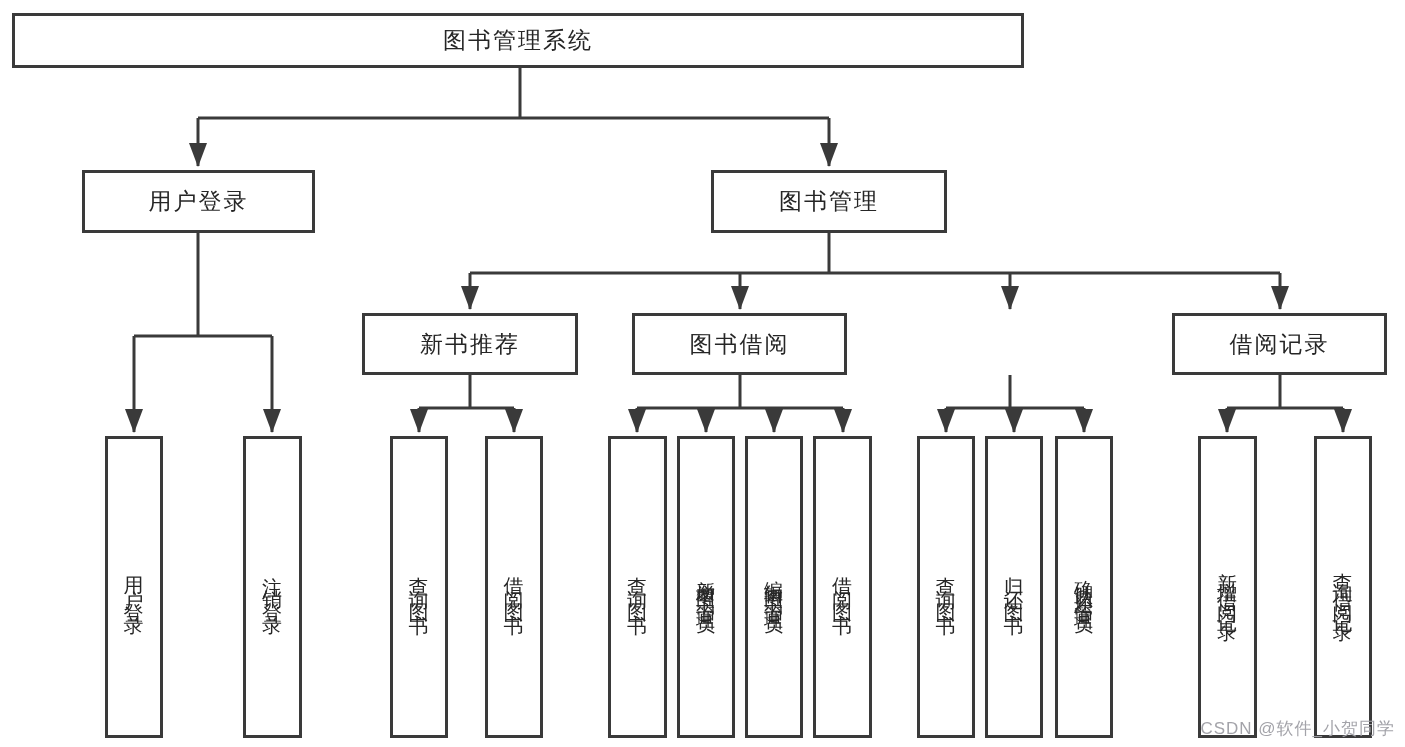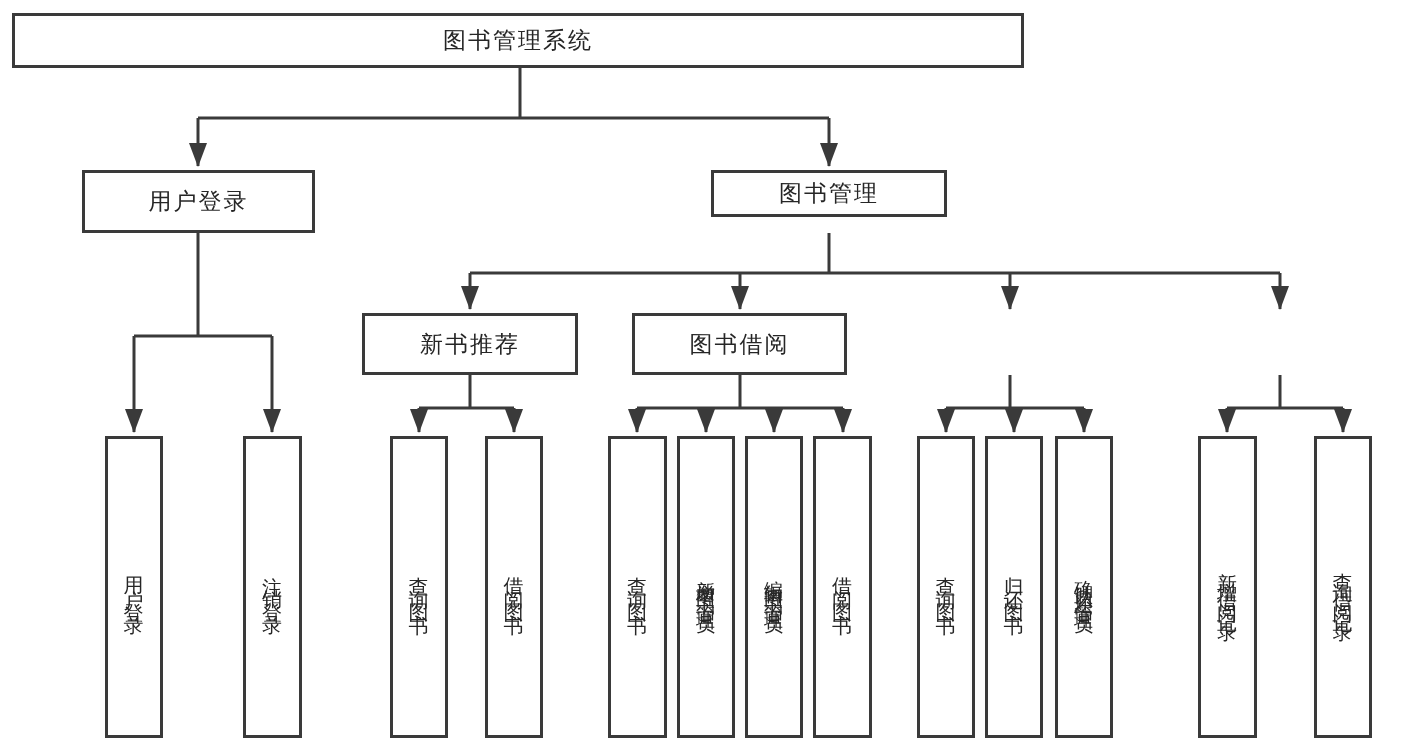--- a/index.html
+++ b/index.html
@@ -96,29 +96,32 @@
     </g>
   </svg>
 
   <div class="node h" style="left:12px; top:13px; width:1012px; height:55px">
     <span>图书管理系统</span>
   </div>
 
   <div class="node h" style="left:82px; top:170px; width:233px; height:63px">
     <span>用户登录</span>
   </div>
-  <div class="node h" style="left:711px; top:170px; width:236px; height:47px">
+  <div class="node h" style="left:711px; top:170px; width:236px; height:63px">
     <span>图书管理</span>
   </div>
 
   <div class="node h" style="left:632px; top:313px; width:215px; height:62px">
     <span>图书借阅</span>
   </div>
   <div class="node h" style="left:362px; top:313px; width:216px; height:62px">
     <span>新书推荐</span>
+  </div>
+  <div class="node h" style="left:1172px; top:313px; width:215px; height:62px">
+    <span>借阅记录</span>
   </div>
 
   <div class="node v" style="left:105px; top:436px; width:58px; height:302px">
     <span>用户登录</span>
   </div>
   <div class="node v" style="left:243px; top:436px; width:59px; height:302px">
     <span>注销登录</span>
   </div>
   <div class="node v" style="left:390px; top:436px; width:58px; height:302px">
     <span>查询图书</span>
@@ -147,14 +150,15 @@
   <div class="node v tight" style="left:1055px; top:436px; width:58px; height:302px">
     <span>确认归还（管理员）</span>
   </div>
   <div class="node v mid" style="left:1198px; top:436px; width:59px; height:302px">
     <span>新增借阅记录</span>
   </div>
   <div class="node v mid" style="left:1314px; top:436px; width:58px; height:302px">
     <span>查询借阅记录</span>
   </div>
 
+  <div id="watermark">CSDN @软件_小贺同学</div>
 
 </div>
 
 </body></html>

